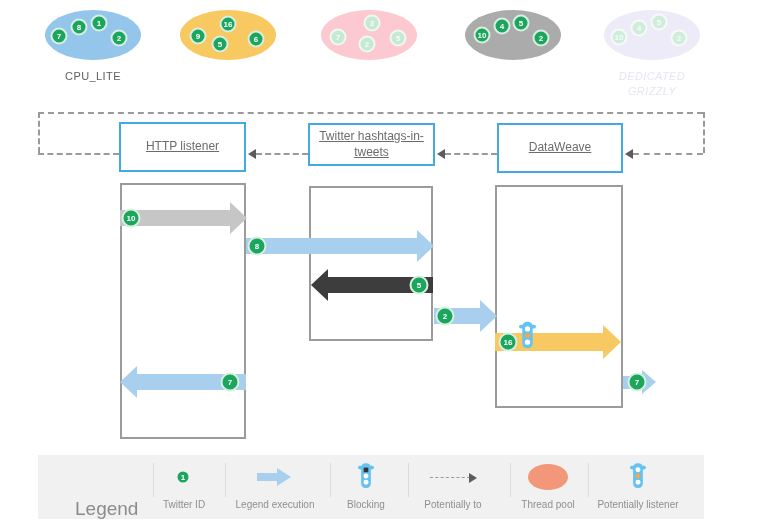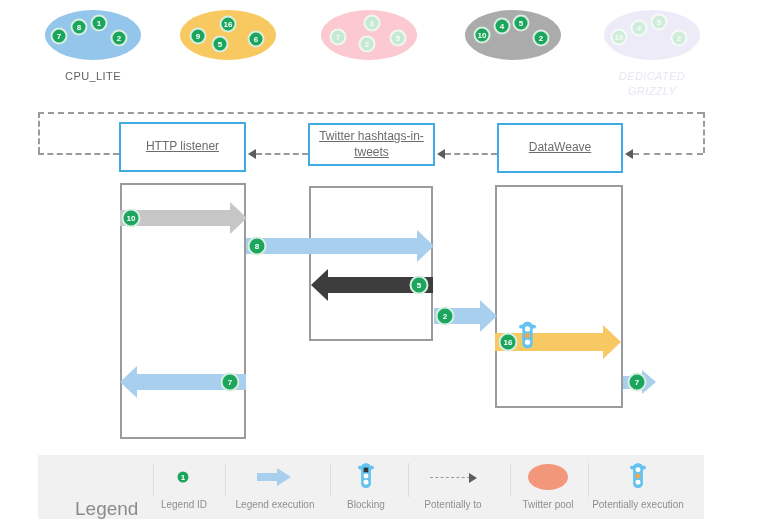--- a/index.html
+++ b/index.html
@@ -149,21 +149,21 @@
   <div class="legend-title">Legend</div>
 
   <div class="legend-divider" style="left:153px"></div>
   <div class="legend-divider" style="left:225px"></div>
   <div class="legend-divider" style="left:330px"></div>
   <div class="legend-divider" style="left:408px"></div>
   <div class="legend-divider" style="left:510px"></div>
   <div class="legend-divider" style="left:588px"></div>
 
   <div class="tcircle" style="left:183px;top:477px;width:15px;height:15px;border-color:#f1f1f1">1</div>
-  <div class="legend-label" style="left:184px">Legend ID</div>
+  <div class="legend-label" style="left:184px">Twitter ID</div>
 
   <div class="icon-wrap" style="left:257px;top:467px">
     <svg width="36" height="20" viewBox="0 0 36 20">
       <polygon points="0,6 20,6 20,1 34,10 20,19 20,14 0,14" fill="#a8cfee"></polygon>
     </svg>
   </div>
   <div class="legend-label" style="left:275px">Legend execution</div>
 
   <div class="icon-wrap" style="left:358px;top:463px">
     <svg width="16" height="27" viewBox="0 0 18 30">
@@ -174,26 +174,26 @@
       <circle cx="9" cy="21.5" r="2.8" fill="#ffffff"></circle>
     </svg>
   </div>
   <div class="legend-label" style="left:366px">Blocking</div>
 
   <div class="dash-h" style="left:430px;top:477px;width:40px;border-top-width:1.5px"></div>
   <div class="dash-arrow-left" style="left:469px;top:473px;transform:scaleX(-1)"></div>
   <div class="legend-label" style="left:453px">Potentially to</div>
 
   <div class="legend-ellipse" style="left:528px;top:464px;width:40px;height:26px;background:#f29779"></div>
-  <div class="legend-label" style="left:548px">Twitter pool</div>
+  <div class="legend-label" style="left:548px">Thread pool</div>
 
   <div class="icon-wrap" style="left:630px;top:463px">
     <svg width="16" height="27" viewBox="0 0 18 30">
       <rect x="0" y="3" width="18" height="4" rx="2" fill="#64c3ef"></rect>
       <rect x="3.5" y="0" width="11" height="28" rx="5" fill="#64c3ef"></rect>
       <circle cx="9" cy="7.5" r="2.8" fill="#ffffff"></circle>
       <circle cx="9" cy="14.5" r="2.8" fill="#f0a853"></circle>
       <circle cx="9" cy="21.5" r="2.8" fill="#ffffff"></circle>
     </svg>
   </div>
-  <div class="legend-label" style="left:638px">Potentially execution</div>
+  <div class="legend-label" style="left:638px">Potentially listener</div>
 
 </div>
 
 </body></html>

